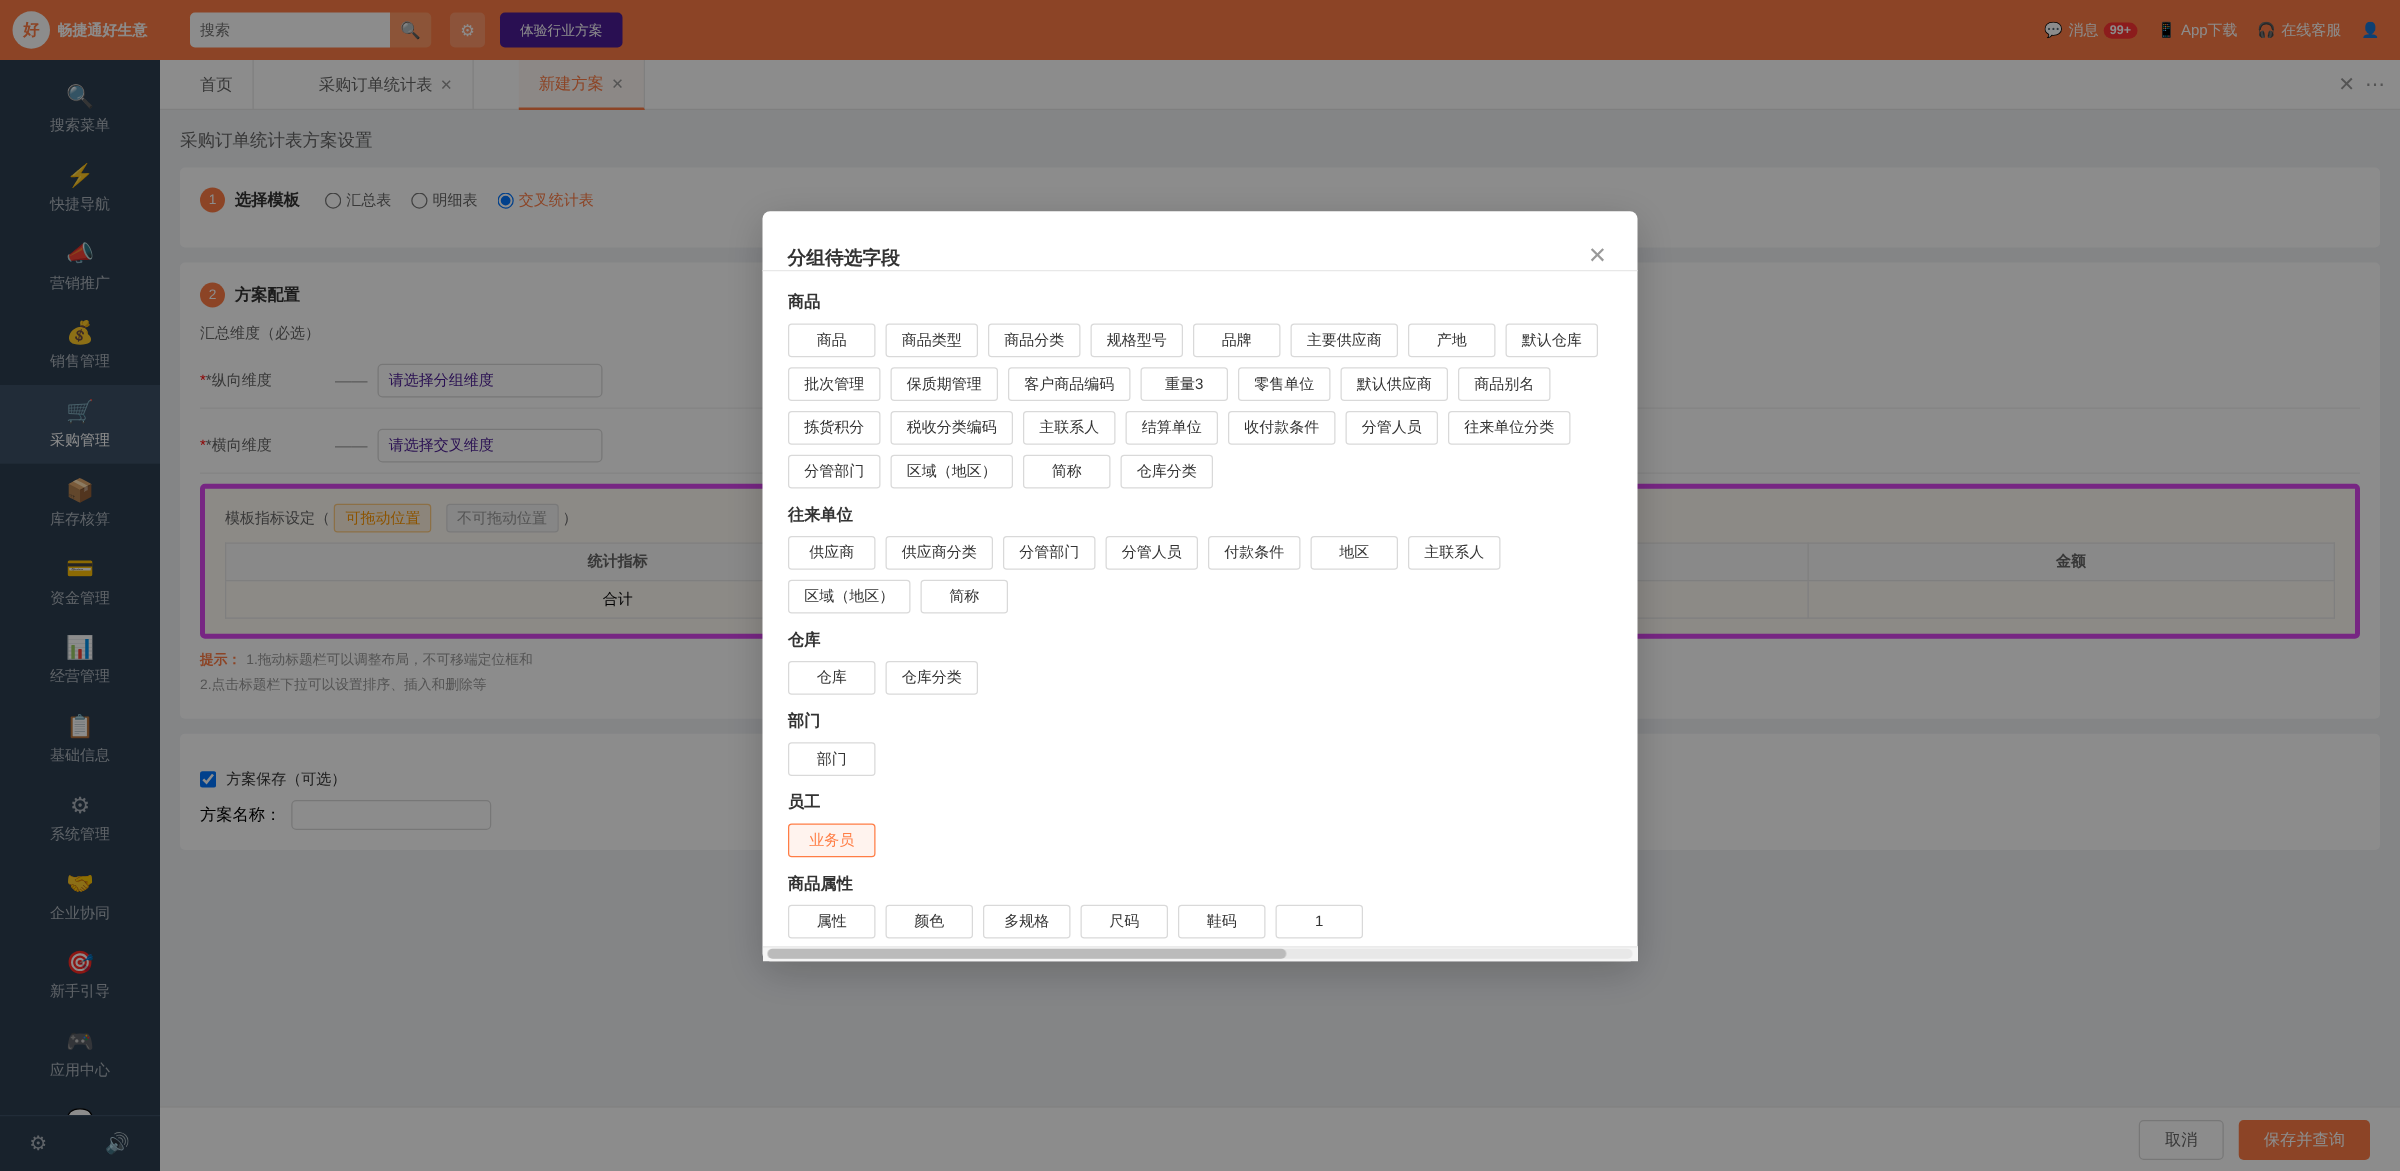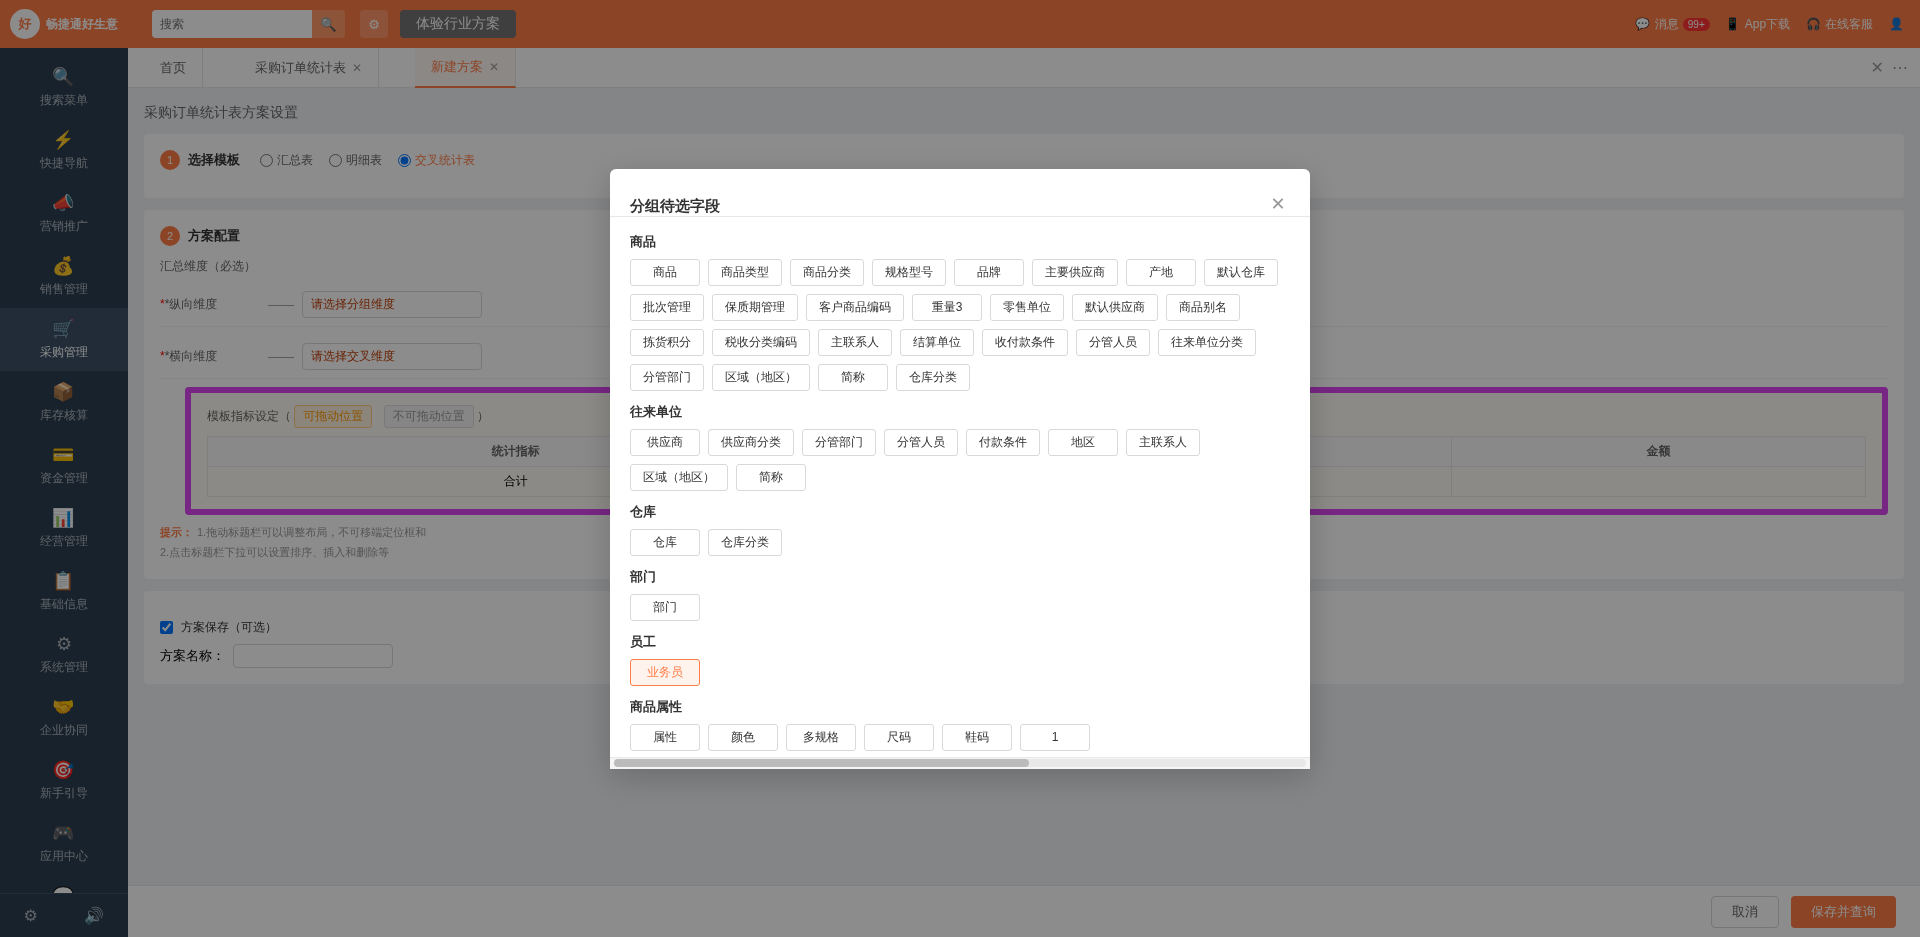--- a/index.html
+++ b/index.html
@@ -46,45 +46,46 @@
       border-radius: 4px;
       display: flex; align-items: center; justify-content: center;
       color: #fff;
       margin-left: 8px;
       cursor: pointer;
     }
     .exp-btn {
       margin-left: 12px;
       height: 28px;
       padding: 0 16px;
-      background: #737373;
+      background: #4c1d95;
       border: none;
       border-radius: 4px;
       color: #fff;
       cursor: pointer;
-      font-size: 14px;
+      font-size: 11px;
     }
     .top-right {
       margin-left: auto;
       display: flex;
       align-items: center;
       gap: 16px;
       color: #fff;
       font-size: 12px;
     }
     .top-right-item {
       display: flex; align-items: center; gap: 4px;
       cursor: pointer;
     }
     .badge {
       background: #ff3333;
       color: #fff;
       border-radius: 10px;
       padding: 1px 5px;
       font-size: 10px;
+      font-weight: bold;
     }
 
     
     .tab-bar {
       height: 40px;
       background: #fff;
       display: flex;
       align-items: center;
       padding: 0 0 0 16px;
       border-bottom: 1px solid #e8e8e8;
@@ -224,33 +225,32 @@
       align-items: center;
       padding: 8px 0;
       border-bottom: 1px solid #f0f0f0;
     }
     .config-label { color: #666; font-size: 12px; min-width: 100px; }
     .config-select {
       border: 1px solid #d9d9d9;
       border-radius: 4px;
       padding: 4px 8px;
       font-size: 12px;
-      color: #c2410c;
+      color: #4c1d95;
       min-width: 180px;
       cursor: pointer;
     }
     .dimension-arrow { color: #999; margin: 0 8px; }
 
     .template-settings {
       background: #fffbf5;
-      border: 6px solid #d946ef;
+      border: 4px solid #d946ef;
       border-radius: 4px;
       padding: 12px 16px;
       margin-top: 8px;
-      margin-left: 25px;
     }
     .template-settings-title { color: #666; font-size: 12px; margin-bottom: 8px; }
     .movable-tag {
       display: inline-block;
       background: #fff3e0;
       border: 1px solid #ffcc80;
       color: #ff9800;
       border-radius: 3px;
       padding: 2px 8px;
       font-size: 12px;

